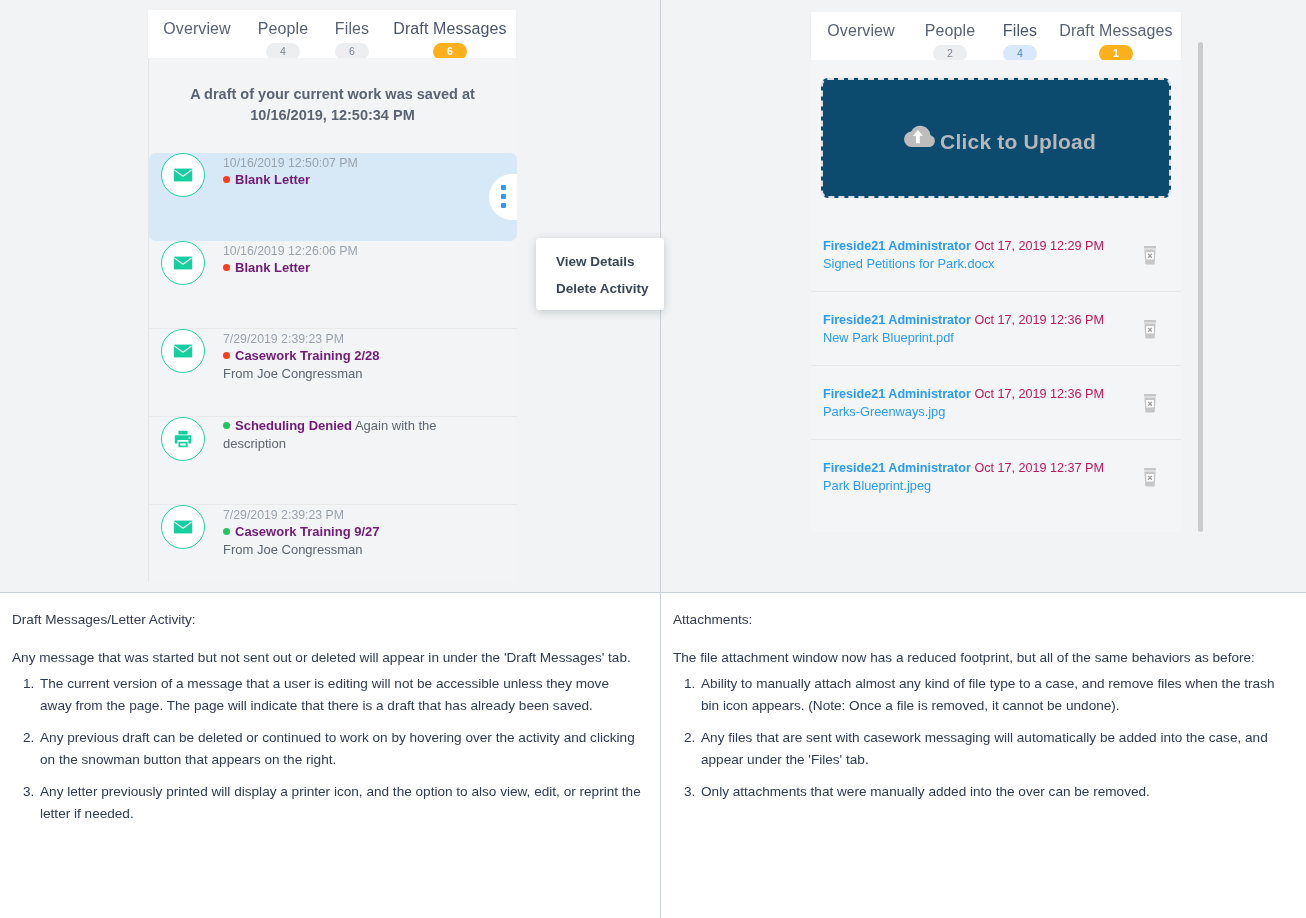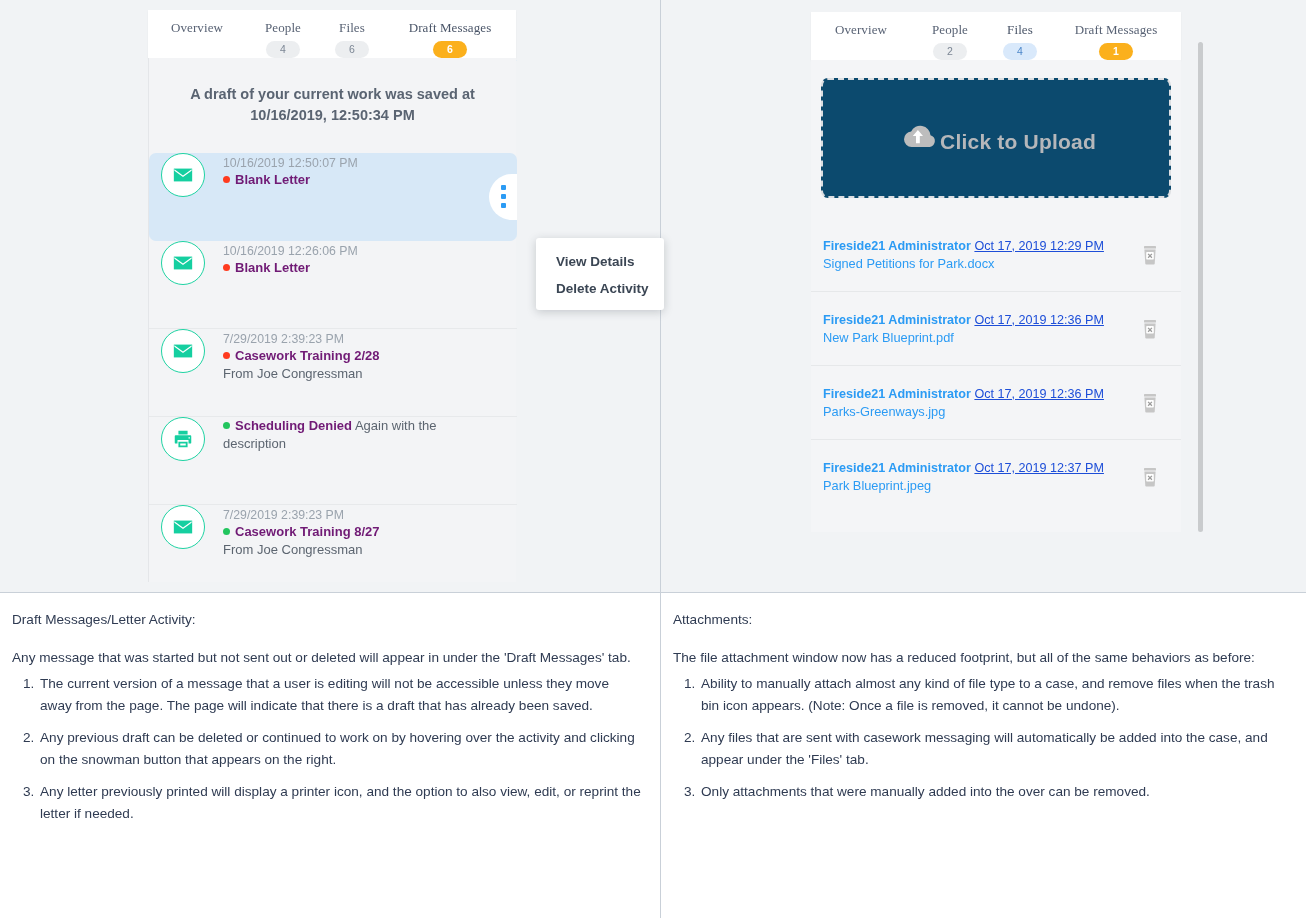--- a/index.html
+++ b/index.html
@@ -31,22 +31,22 @@
     position:absolute; background:#ffffff;
     display:flex; align-items:flex-start;
   }
   .tab {
     position:relative;
     display:flex; flex-direction:column; align-items:center;
     padding: 10px 0 0 0;
     cursor:pointer;
   }
   .tab-label {
-    font-size:13px; color:#586274; letter-spacing:0.1px;
-    white-space:nowrap; font-family:Liberation Serif, serif;
+    font-size:16px; color:#586274; letter-spacing:0.1px;
+    white-space:nowrap; font-family:Liberation Sans, sans-serif;
   }
   .tab.active .tab-label { color:#4a5568; }
   .tab-badge {
     margin-top:5px;
     min-width:34px; height:17px; line-height:17px;
     border-radius:9px; font-size:10.5px; text-align:center;
     background:#eceef0; color:#7b8694; padding:0 7px;
   }
   .tab-badge.blue   { background:#d9e9fb; color:#4b86c9; }
   .tab-badge.orange { background:#fbb01c; color:#ffffff; font-weight:bold; }
@@ -150,21 +150,21 @@
   .file-list { margin-top:20px; }
   .file-row {
     position:relative; display:flex; align-items:center;
     height:74px; padding:0 22px 0 12px;
     border-bottom:1px solid #e6e8ea;
   }
   .file-row.last { border-bottom:none; }
   .file-text { flex:1 1 auto; min-width:0; }
   .file-meta { font-size:12.6px; line-height:18px; white-space:nowrap; }
   .file-author { color:#2b9bf4; font-weight:bold; }
-  .file-date { color:#1d4ed8;text-decoration:underline; }
+  .file-date { color:#be185d; }
   .file-name { font-size:12.8px; line-height:18px; color:#2b9bf4; }
   .trash-btn { flex:0 0 auto; cursor:pointer; display:flex; align-items:center; }
 
   .vscrollbar {
     position:absolute; right:-22px; top:30px; width:5px; height:490px;
     background:#c9cbcd; border-radius:3px; cursor:pointer;
   }
 
   
   .notes-area {
@@ -288,21 +288,21 @@
             <div class="activity last">
               <span class="icon-circle">
                 <svg width="22" height="22" viewBox="0 0 24 24">
                     <path fill="#15cfa0" d="M2 5h20v14H2z"></path>
                     <path fill="#ffffff" d="M2.6 5.8 12 12.6l9.4-6.8v1.5L12 14.3 2.6 7.3z"></path>
                   </svg>
               </span>
               <span class="activity-text">
                 <span class="act-time">7/29/2019 2:39:23 PM</span>
                 <div class="act-line">
-                  <span class="dot green"></span><span class="act-subject">Casework Training 8/27</span>
+                  <span class="dot green"></span><span class="act-subject">Casework Training 9/27</span>
                 </div>
                 <div class="act-from">From Joe Congressman</div>
               </span>
             </div>
 
           </div>
         </div>
 
         <div class="ctx-menu">
           <div class="ctx-item">View Details</div>

